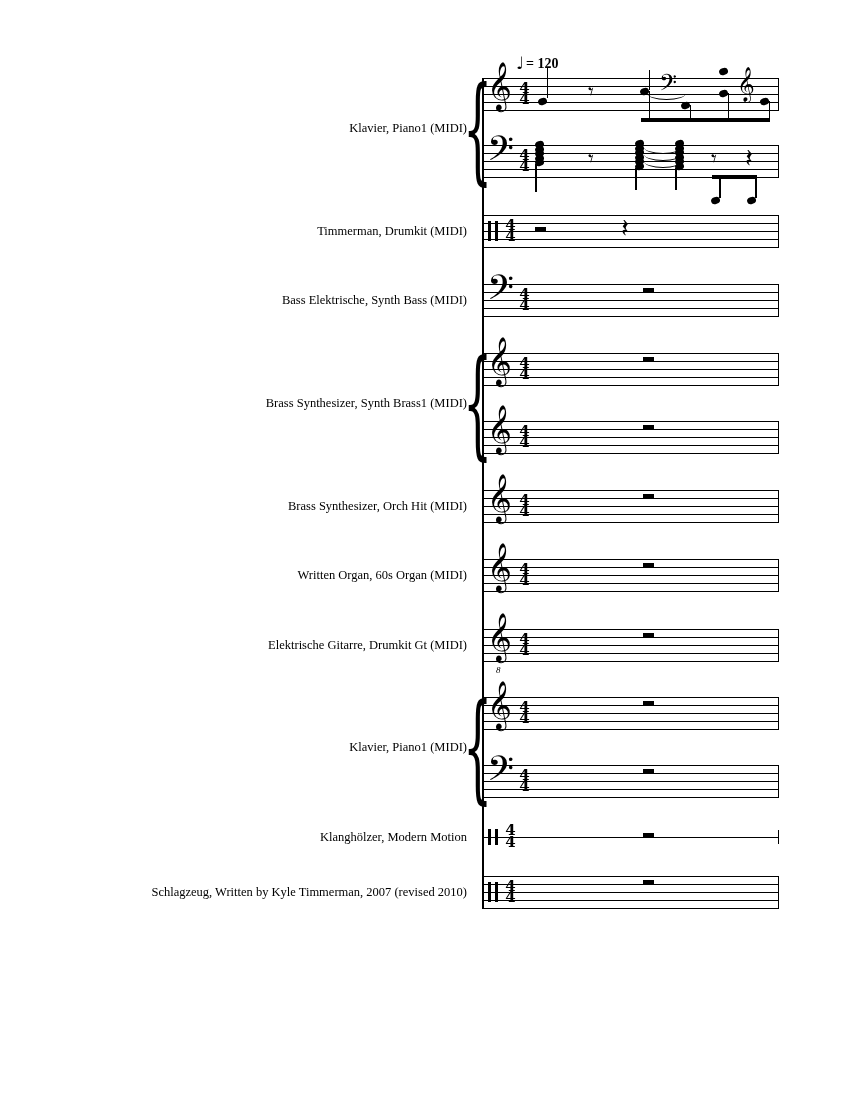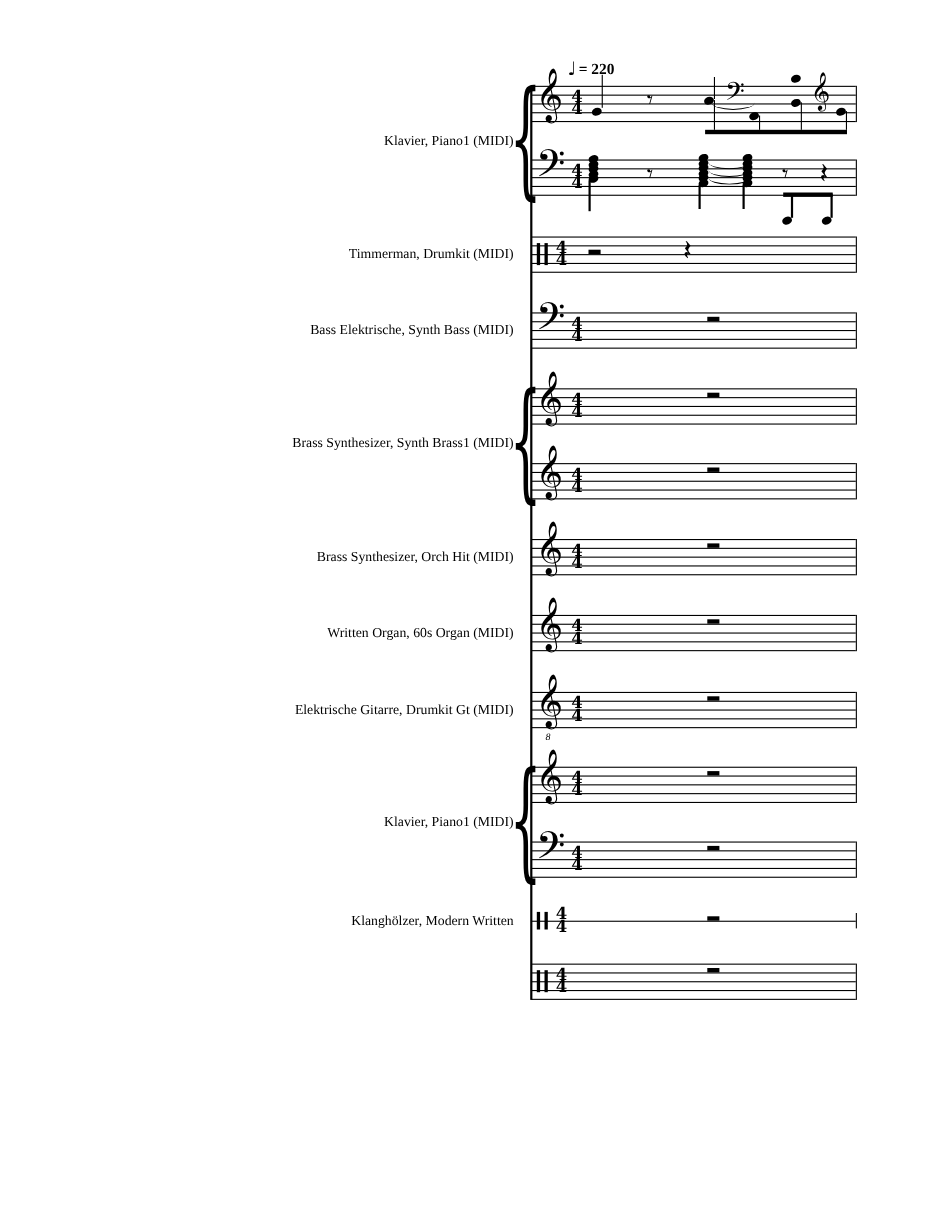--- a/index.html
+++ b/index.html
@@ -131,22 +131,23 @@
 
 <div id="sheet">
     <div class="label" style="right: 383px; top: 128px;">Klavier, Piano1 (MIDI)</div>
     <div class="label" style="right: 383px; top: 231px;">Timmerman, Drumkit (MIDI)</div>
     <div class="label" style="right: 383px; top: 300px;">Bass Elektrische, Synth Bass (MIDI)</div>
     <div class="label" style="right: 383px; top: 403px;">Brass Synthesizer, Synth Brass1 (MIDI)</div>
     <div class="label" style="right: 383px; top: 506px;">Brass Synthesizer, Orch Hit (MIDI)</div>
     <div class="label" style="right: 383px; top: 575px;">Written Organ, 60s Organ (MIDI)</div>
     <div class="label" style="right: 383px; top: 645px;">Elektrische Gitarre, Drumkit Gt (MIDI)</div>
     <div class="label" style="right: 383px; top: 747px;">Klavier, Piano1 (MIDI)</div>
-    <div class="label" style="right: 383px; top: 837px;">Klanghölzer, Modern Written</div>
-    <div class="tempo" style="left: 516px; top: 53px;"><span class="tnote">♩</span><span>= 220</span></div>
+    <div class="label" style="right: 383px; top: 837px;">Klanghölzer, Modern Motion</div>
+    <div class="label" style="right: 383px; top: 892px;">Schlagzeug, Written by Kyle Timmerman, 2007 (revised 2010)</div>
+    <div class="tempo" style="left: 516px; top: 53px;"><span class="tnote">♩</span><span>= 120</span></div>
     <div class="spine" style="height: 831px; left: 482px; top: 78px;"></div>
     <div class="staff" style="left: 483px; top: 78px; width: 295px; height: 32px;">
       <div class="ln" style="top: 0px;"></div>
       <div class="ln" style="top: 8px;"></div>
       <div class="ln" style="top: 16px;"></div>
       <div class="ln" style="top: 24px;"></div>
       <div class="ln" style="top: 32px;"></div>
     </div>
     <div class="g clef-treble" style="left: 487px; top: 65px; font-size: 42px;">𝄞</div>
     <div class="ts" style="width: 13px; left: 518px; top: 82.5px;">

